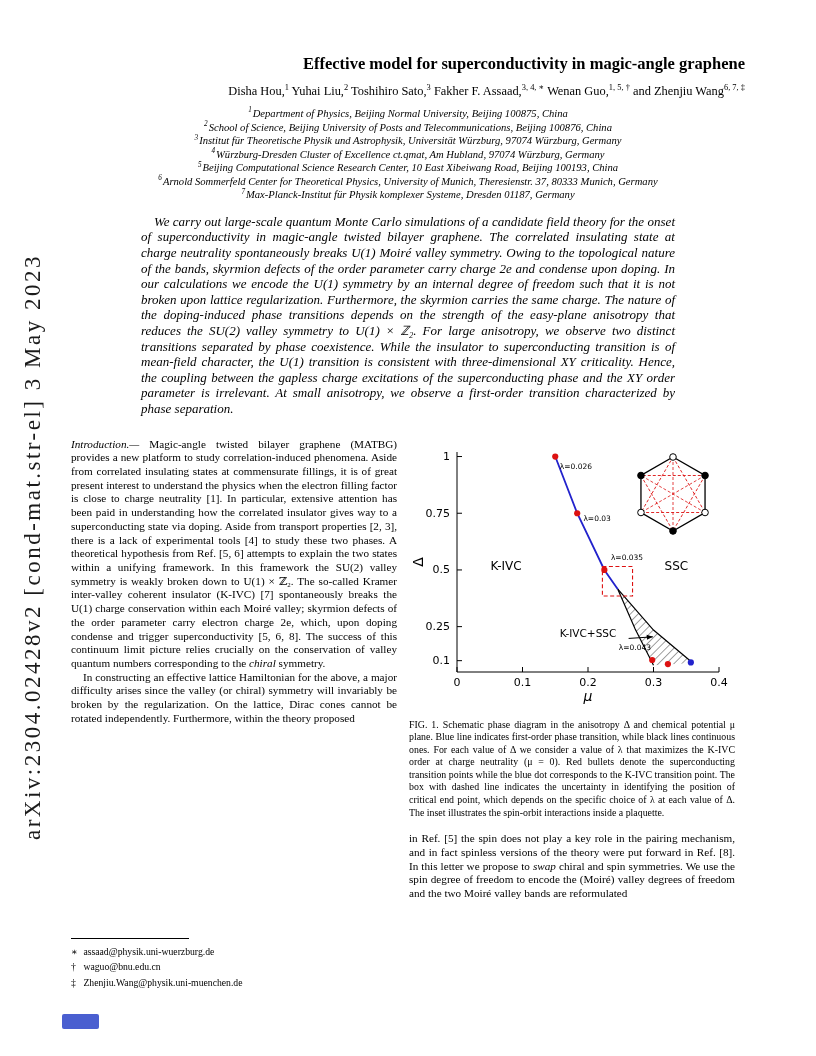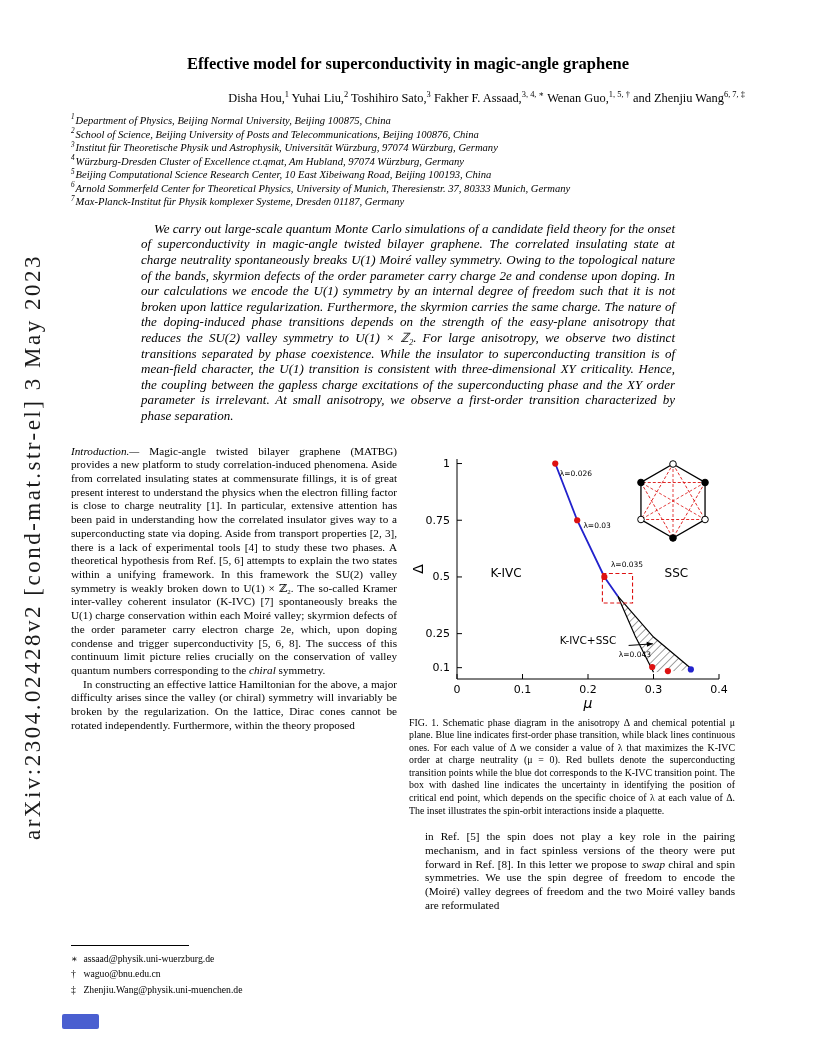--- a/index.html
+++ b/index.html
@@ -7,42 +7,42 @@
   .page {
     position:relative; width:816px; height:1056px; background:#fff;
     font-family:"Liberation Serif","DejaVu Serif",serif; color:#000; overflow:hidden;
   }
   .arxiv-stamp {
     position:absolute; left:20px; top:840px;
     transform-origin:0 0; transform:rotate(-90deg);
     white-space:nowrap; font-size:23px; letter-spacing:2.5px; color:#1b1b1b;
   }
   .content { position:absolute; left:71px; top:54px; width:674px; }
-  .title { text-align:center; font-size:16.5px; font-weight:bold; margin-bottom:17px; }
+  .title { text-align:right; font-size:16.5px; font-weight:bold; margin-bottom:10px; }
   .authors { text-align:right; font-size:12.4px; margin-bottom:8px; }
   sup { font-size:68%; line-height:0; }
-  .affiliations { text-align:left; font-style:italic; font-size:10.6px; line-height:1.28; }
+  .affiliations { text-align:center; font-style:italic; font-size:10.6px; line-height:1.28; }
   .affil sup { margin-right:1px; }
   .abstract {
     width:534px; margin:12px auto 0; text-align:justify;
     font-size:13px; line-height:1.2; text-indent:13px;font-style:italic;
   }
   .columns { display:flex; gap:12px; margin-top:21px; }
   .col { width:326px; }
   .col-left { display:flex; flex-direction:column; min-height:552px; }
   .para { text-align:justify; font-size:11.2px; line-height:1.225; }
   .para.indent { text-indent:12px; }
   .footnotes { margin-top:auto; font-size:9.7px; line-height:1.55; }
   .fnrule { width:118px; border-top:1px solid #000; margin-bottom:5px; }
   .fn .marker { display:inline-block; min-width:10px; }
   figure { margin:0; }
   #phase-svg { display:block; }
   #phase-svg text { font-family:"DejaVu Sans","Liberation Sans",sans-serif; fill:#000; }
-  .figcaption { font-size:9.9px; line-height:1.27; text-align:justify; }
-  .col-right .para { margin-top:13px;margin-left:16px; }
+  .figcaption { margin-top:9px; font-size:9.9px; line-height:1.27; text-align:justify; }
+  .col-right .para { margin-top:13px; }
   .blue-mark { position:absolute; left:62px; top:1014px; width:37px; height:15px; border-radius:2px; }
 </style>
 </head>
 <body>
 
 <div class="page">
 
   <div class="arxiv-stamp">arXiv:2304.02428v2  [cond-mat.str-el]  3 May 2023</div>
 
   <div class="content">

